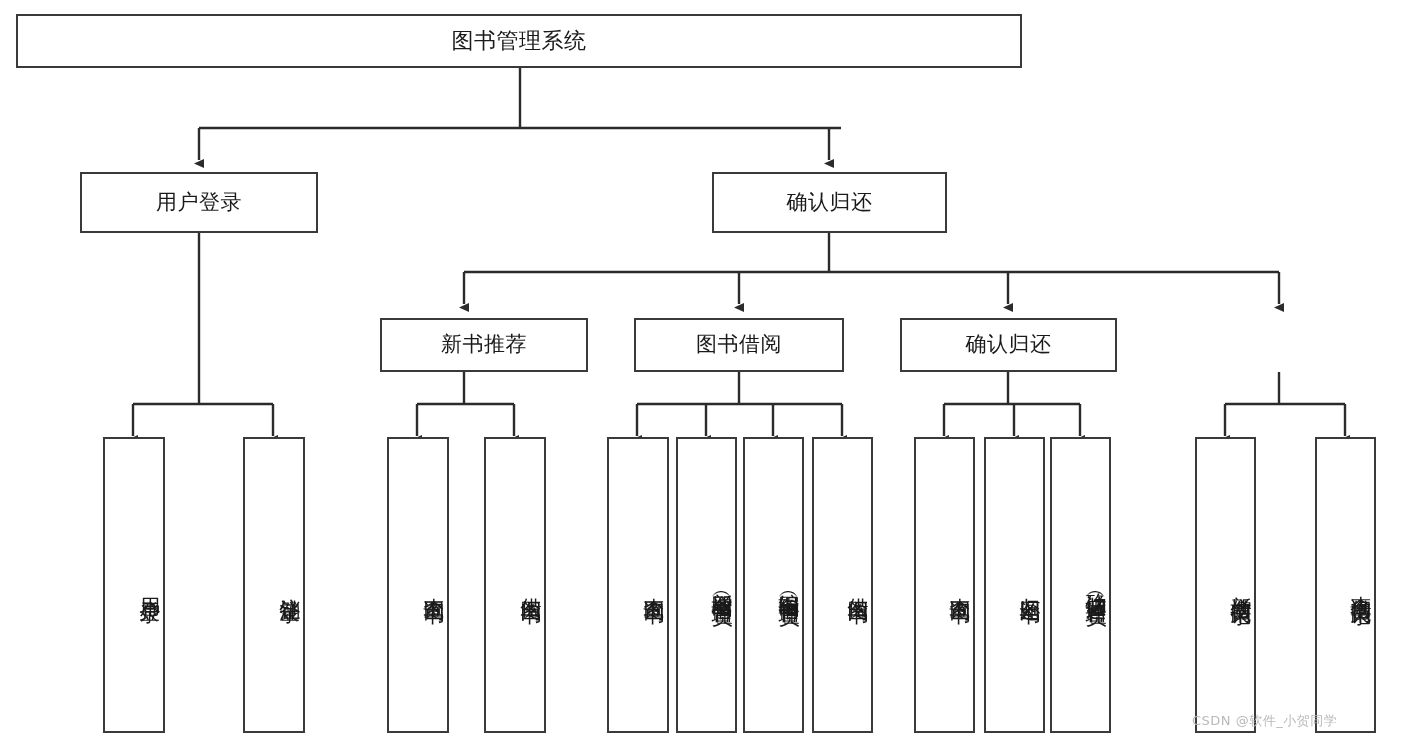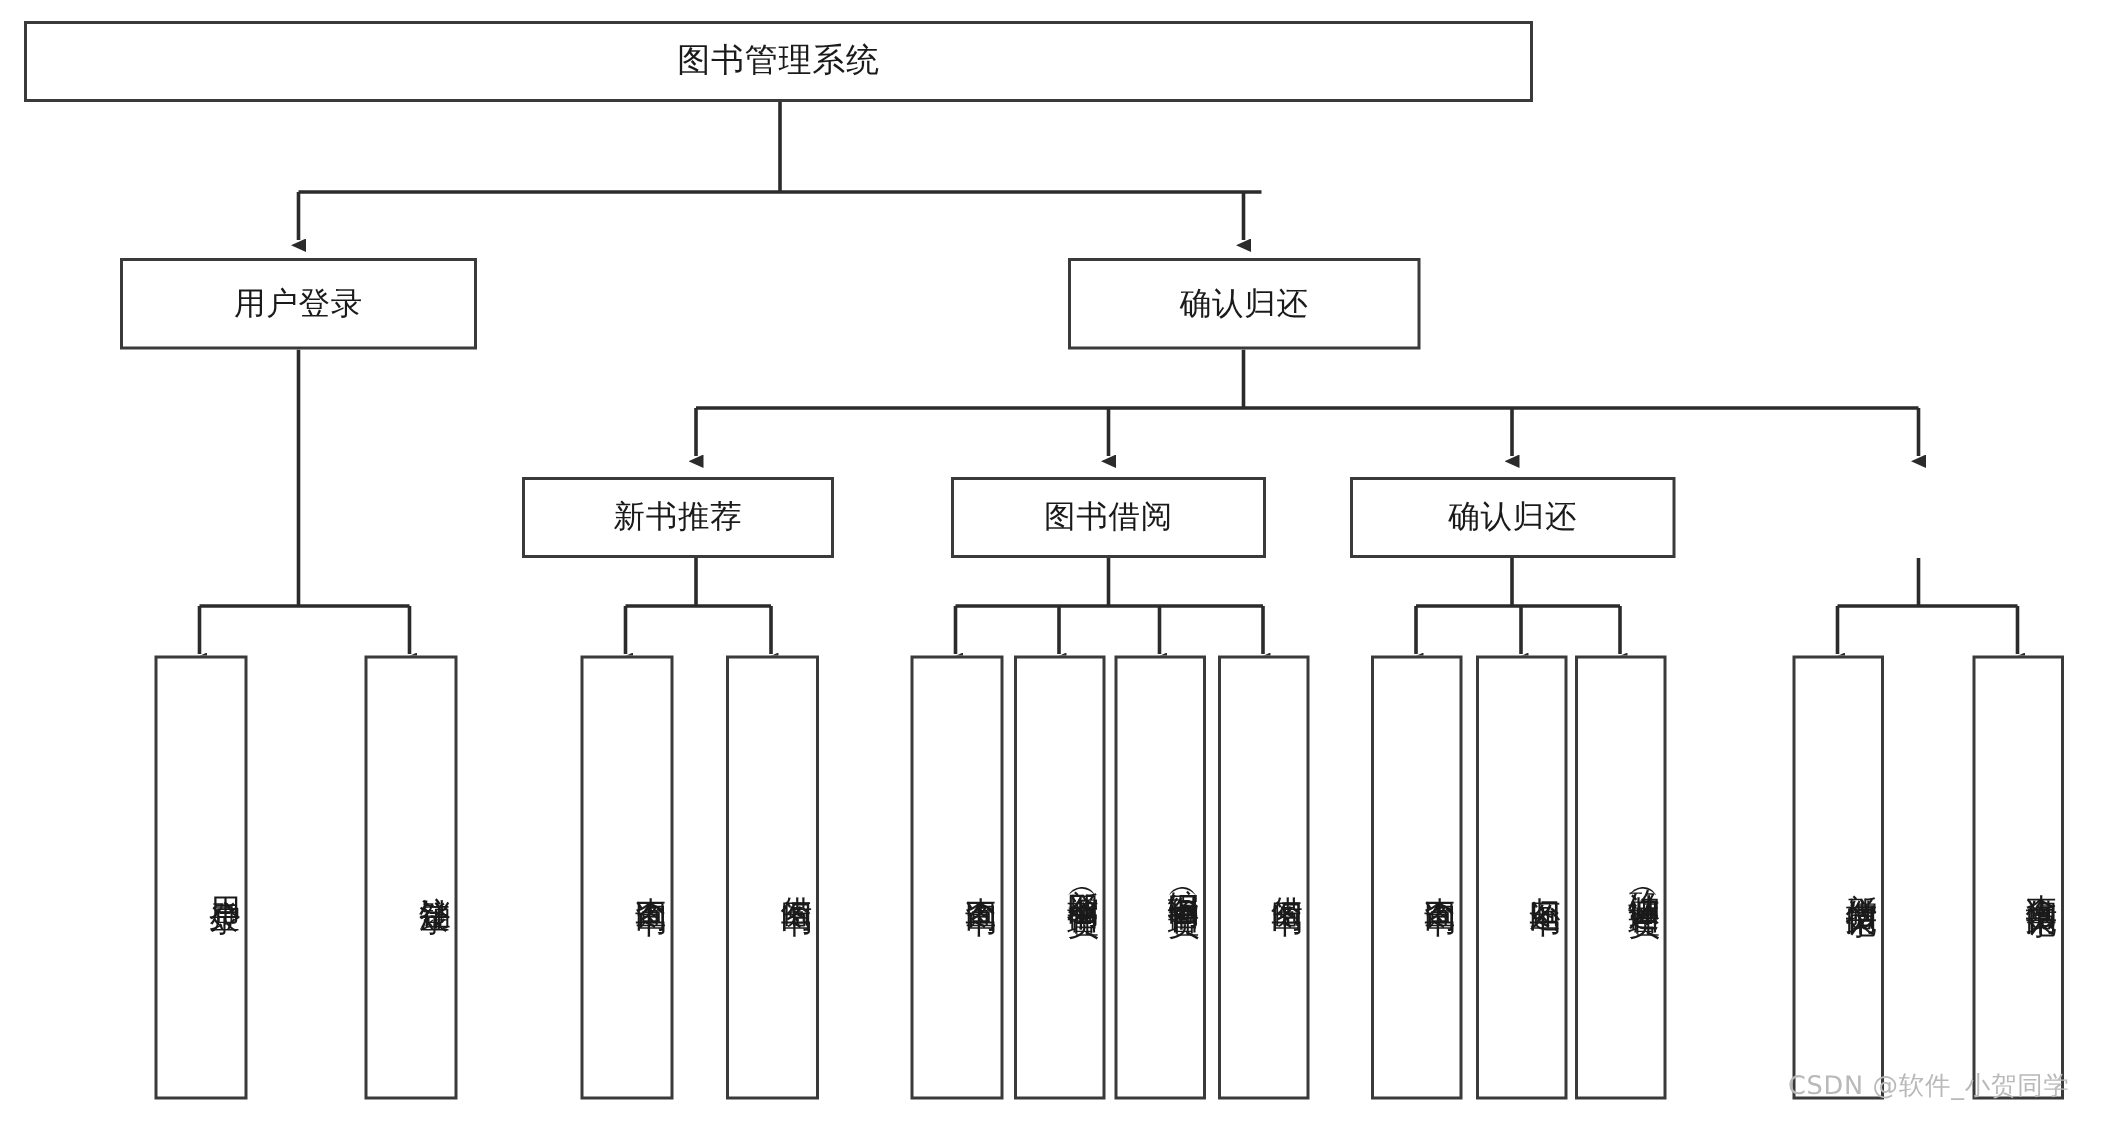--- a/index.html
+++ b/index.html
@@ -60,21 +60,21 @@
     text-align: left;
     white-space: normal;
   }
   .node.root {
     font-size: 22px;
   }
   .watermark {
     position: absolute;
     left: 1192px;
     top: 712px;
-    font-size: 17px;
+    font-size: 13px;
     color: #b9b9b9;
     letter-spacing: 0.5px;
     white-space: nowrap;
     user-select: none;
   }
 </style>
 </head>
 <body>
 
 <div id="diagram-root">
@@ -133,21 +133,21 @@
     <span class="label">图书管理系统</span>
   </div>
 
   <div class="node horiz" style="left:80px; top:172px; width:238px; height:61px;">
     <span class="label">用户登录</span>
   </div>
   <div class="node horiz" style="left:712px; top:172px; width:235px; height:61px;">
     <span class="label">确认归还</span>
   </div>
 
-  <div class="node horiz" style="left:348px; top:318px; width:208px; height:54px;">
+  <div class="node horiz" style="left:380px; top:318px; width:208px; height:54px;">
     <span class="label">新书推荐</span>
   </div>
   <div class="node horiz" style="left:634px; top:318px; width:210px; height:54px;">
     <span class="label">图书借阅</span>
   </div>
   <div class="node horiz" style="left:900px; top:318px; width:217px; height:54px;">
     <span class="label">确认归还</span>
   </div>
 
   <div class="node vert" style="left:103px; top:437px; width:62px; height:296px;">

